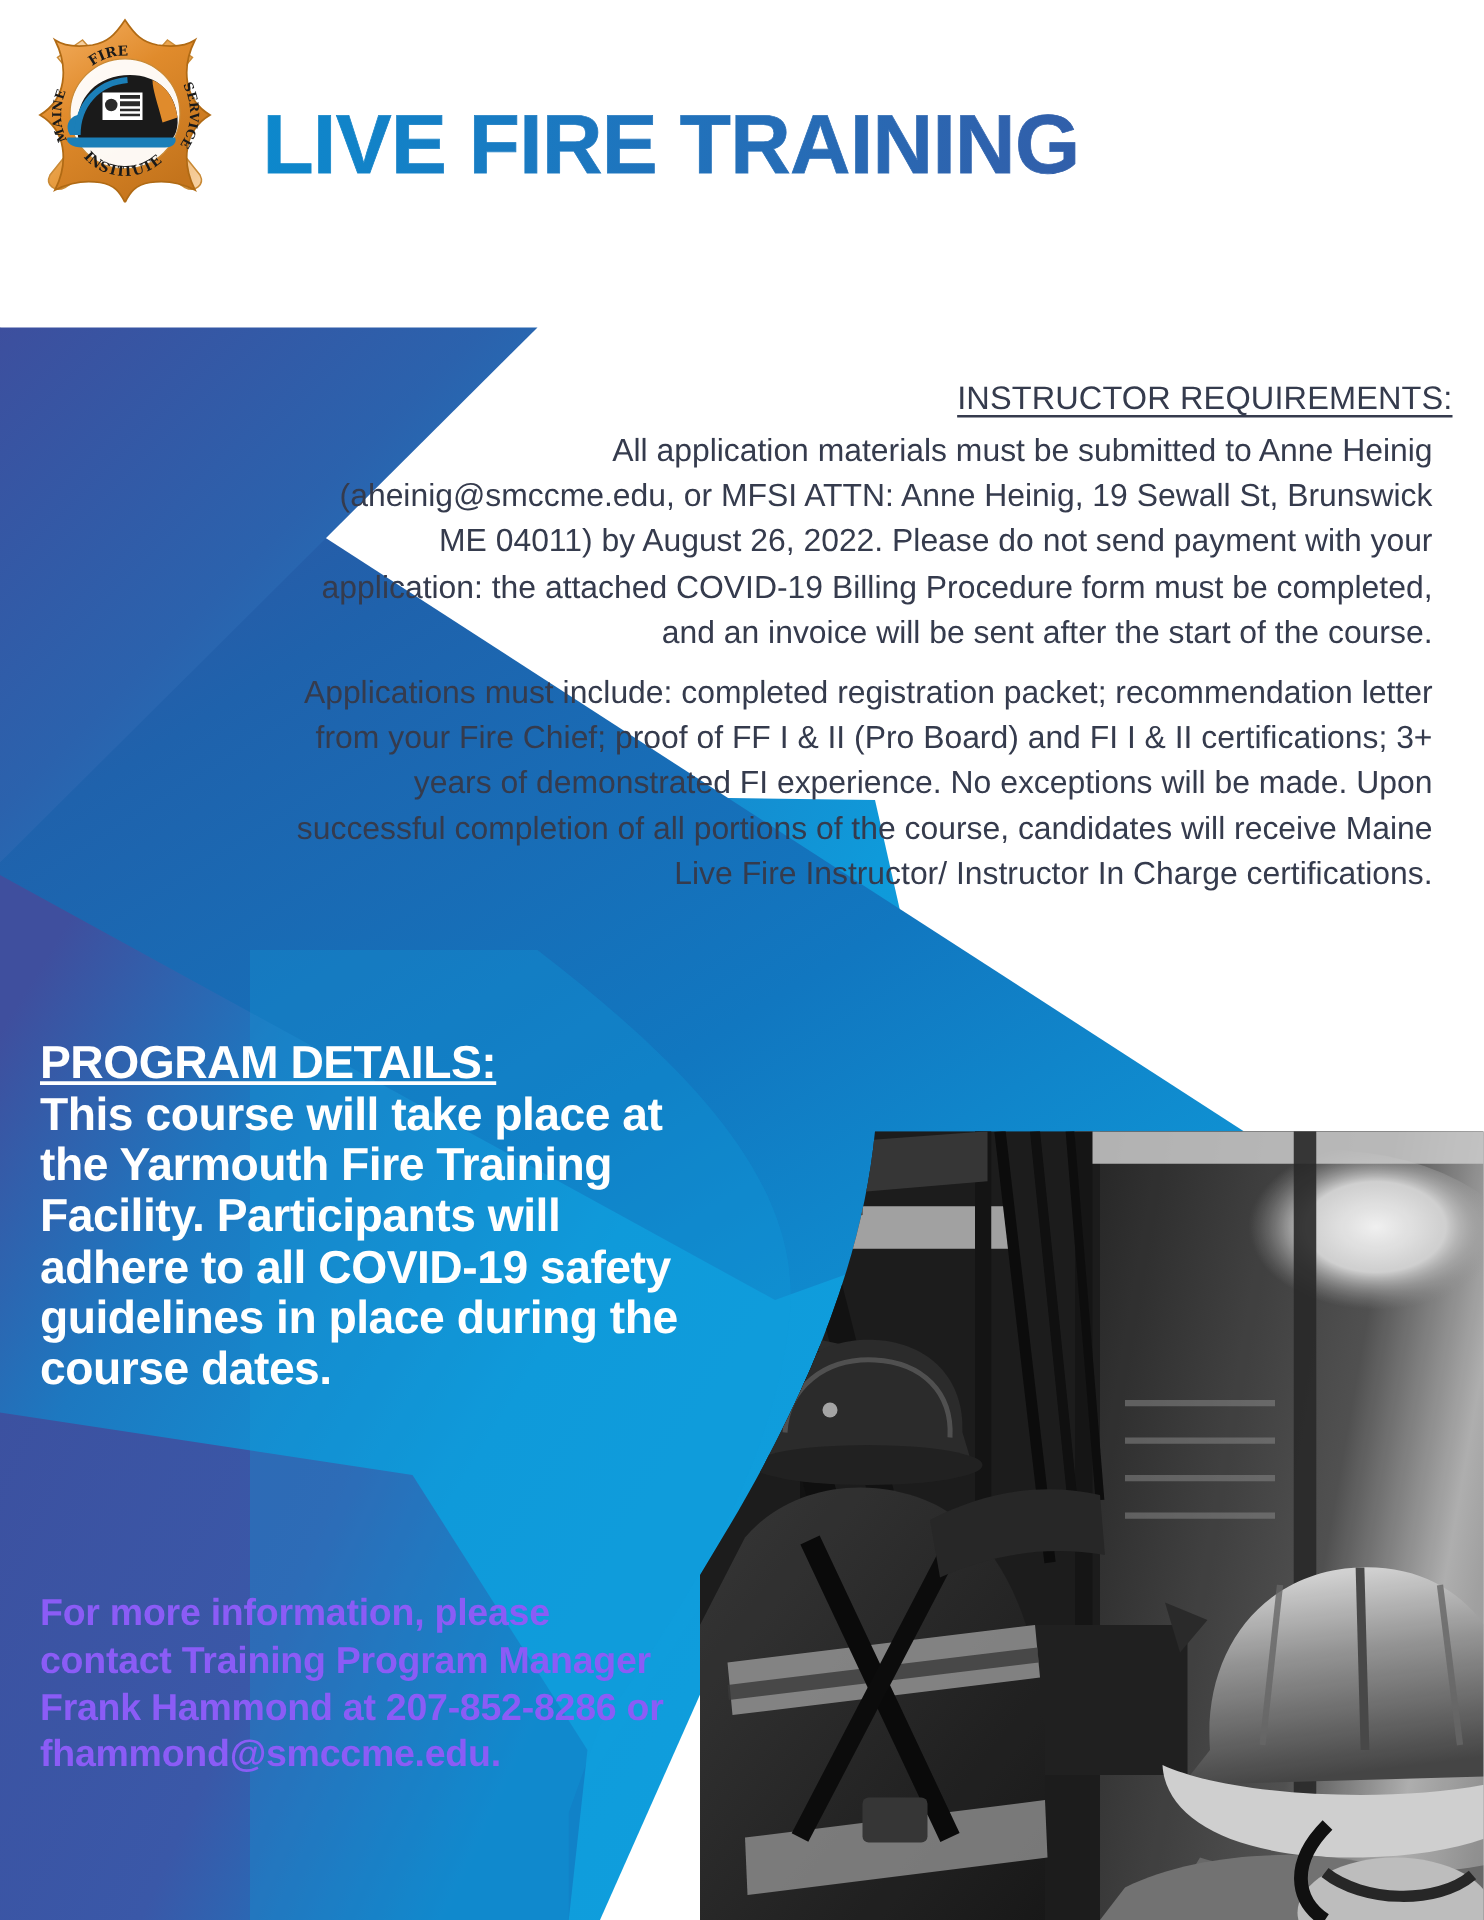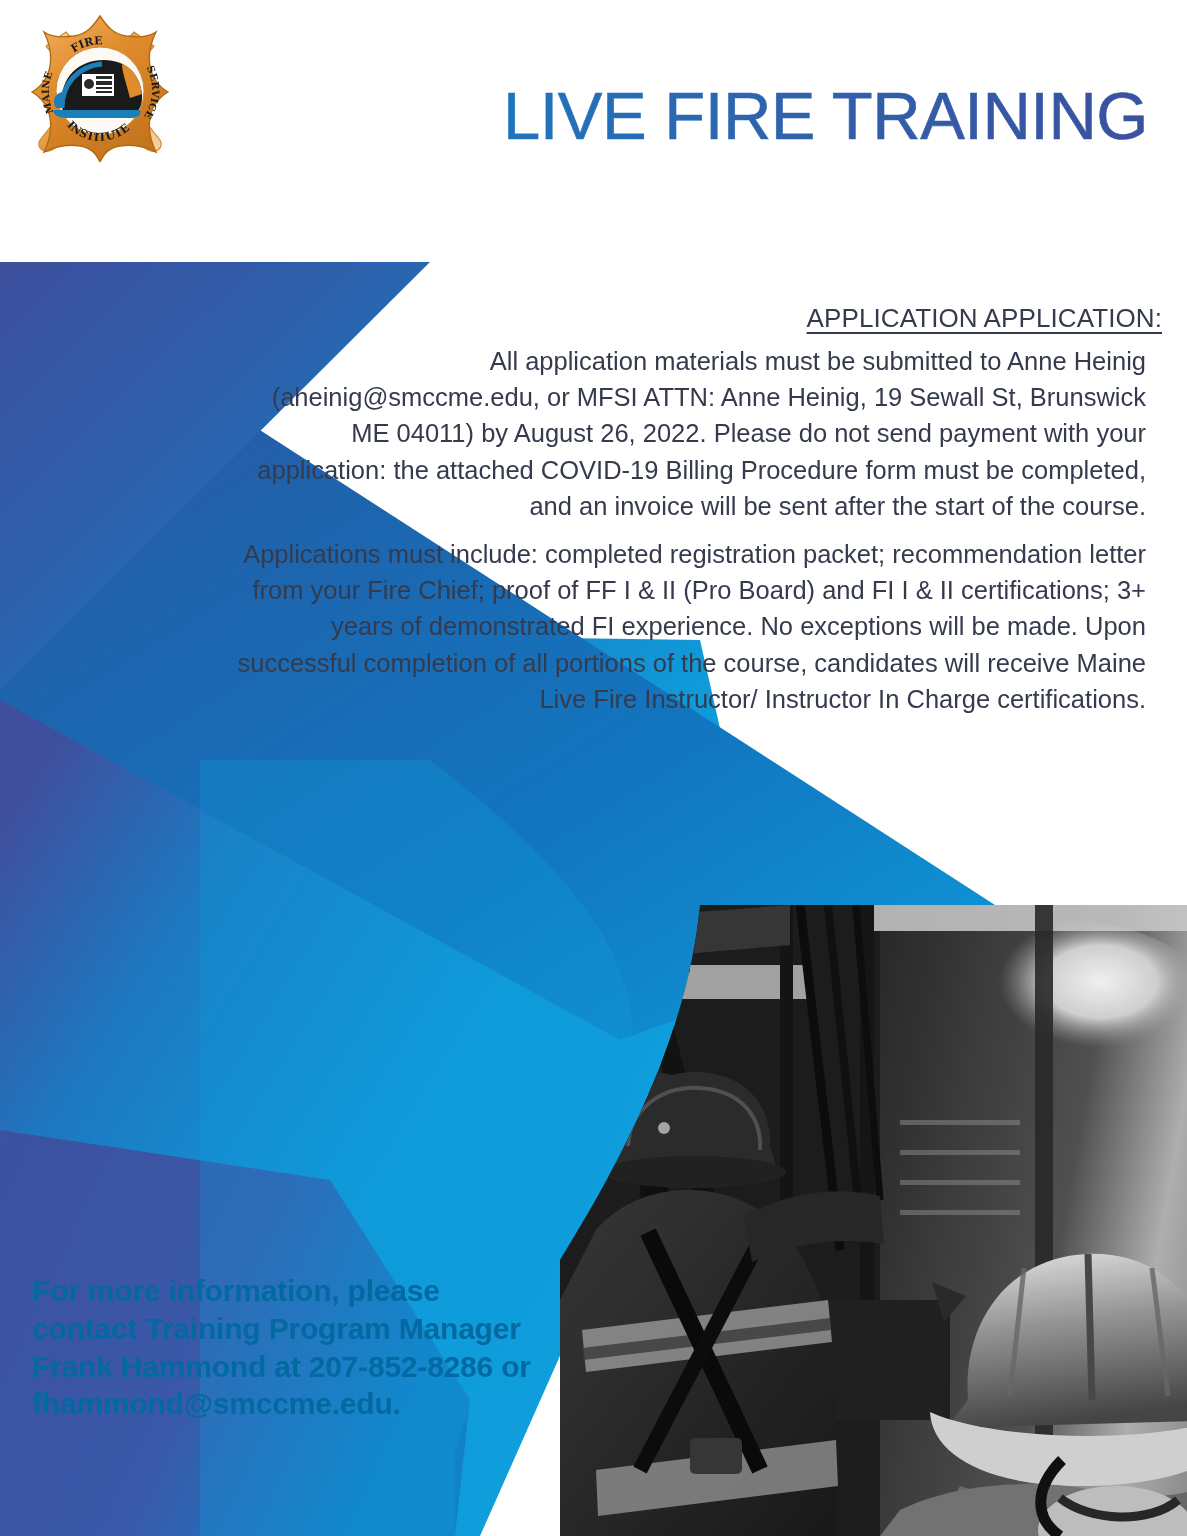--- a/index.html
+++ b/index.html
@@ -15,23 +15,23 @@
   
   .deco{position:absolute;inset:0;overflow:hidden;pointer-events:none;}
   .deco svg{position:absolute;left:0;top:0;}
 
   
   .logo-wrap{position:absolute;left:26px;top:12px;width:148px;height:150px;}
   .logo-wrap svg{display:block;}
 
   
   .headline{
-    position:absolute;left:198px;top:38px;width:950px;
-    text-align:right;
-    font-weight:400;
+    position:absolute;left:210px;top:38px;width:950px;
+    text-align:left;
+    font-weight:700;
     font-size:67px;
     line-height:0.97;
     letter-spacing:-0.5px;
     font-family:"Liberation Sans", sans-serif;
     -webkit-text-stroke:0.6px transparent;
   }
   .headline .ln{display:block;white-space:nowrap;
      background:linear-gradient(90deg,#0d88cc 0%,#1f74bd 32%,#2f62ad 62%,#3a519e 100%);
      -webkit-background-clip:text;background-clip:text;color:transparent;
   }
@@ -73,21 +73,21 @@
     text-decoration:underline;
     text-underline-offset:3px;
     text-decoration-thickness:3px;
     font-size:37px;
     margin-bottom:1px;
   }
   .details-body{display:block;}
 
   .contact{
     position:absolute;left:32px;top:1272px;width:520px;
-    color:#0369a1;
+    color:#8b5cf6;
     font-weight:700;
     font-size:30px;
     line-height:1.26;
     letter-spacing:-0.2px;
     font-family:"Liberation Sans", sans-serif;
   }
 
   
   .photo{position:absolute;left:0;top:0;width:1187px;height:1536px;pointer-events:none;}
 </style>
@@ -319,23 +319,27 @@
         <text font-size="10"><textPath href="#arcRight" startOffset="8%">SERVICE</textPath></text>
       </g>
     </svg>
   </div>
 
   <h1 class="headline">
     <span class="ln l1">LIVE FIRE TRAINING</span>
   </h1>
 
   <section class="req">
-    <div class="req-title">APPLICATION APPLICATION:</div>
+    <div class="req-title">INSTRUCTOR REQUIREMENTS:</div>
     <p class="p1">All application materials must be submitted to Anne Heinig (aheinig@smccme.edu, or MFSI ATTN: Anne Heinig, 19 Sewall St, Brunswick ME 04011) by August 26, 2022. Please do not send payment with your application: the attached COVID-19 Billing Procedure form must be completed, and an invoice will be sent after the start of the course.</p>
     <p class="p2">Applications must include: completed registration packet; recommendation letter from your Fire Chief; proof of FF I &amp; II (Pro Board) and FI I &amp; II certifications; 3+ years of demonstrated FI experience. No exceptions will be made. Upon successful completion of all portions of the course, candidates will receive Maine Live Fire Instructor/ Instructor In Charge certifications.</p>
   </section>
 
+  <section class="details">
+    <span class="details-title">PROGRAM DETAILS:</span>
+    <span class="details-body">This course will take place at the Yarmouth Fire Training Facility. Participants will adhere to all COVID-19 safety guidelines in place during the course dates.</span>
+  </section>
 
   <section class="contact">
     <span>For more information, please contact Training Program Manager Frank Hammond at 207-852-8286 or fhammond@smccme.edu.</span>
   </section>
 
 </div>
 
 </body></html>

